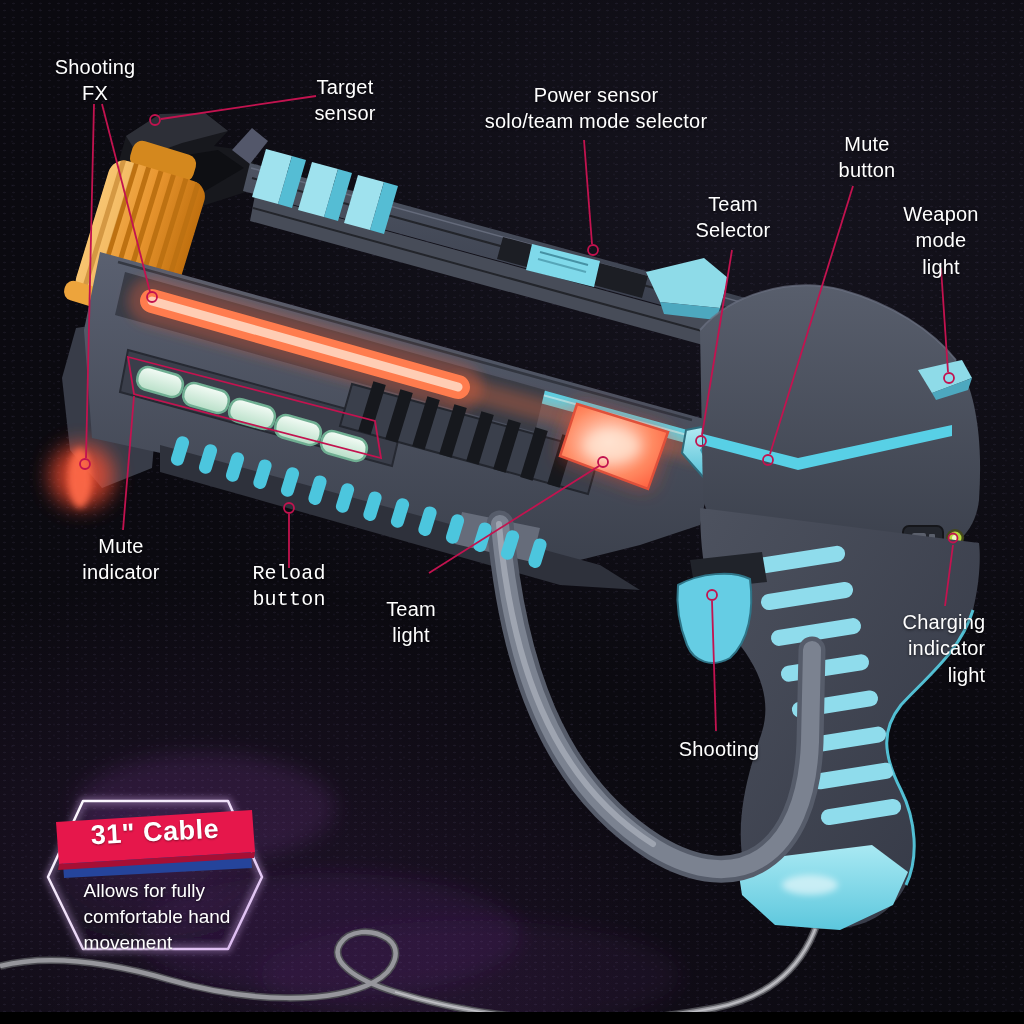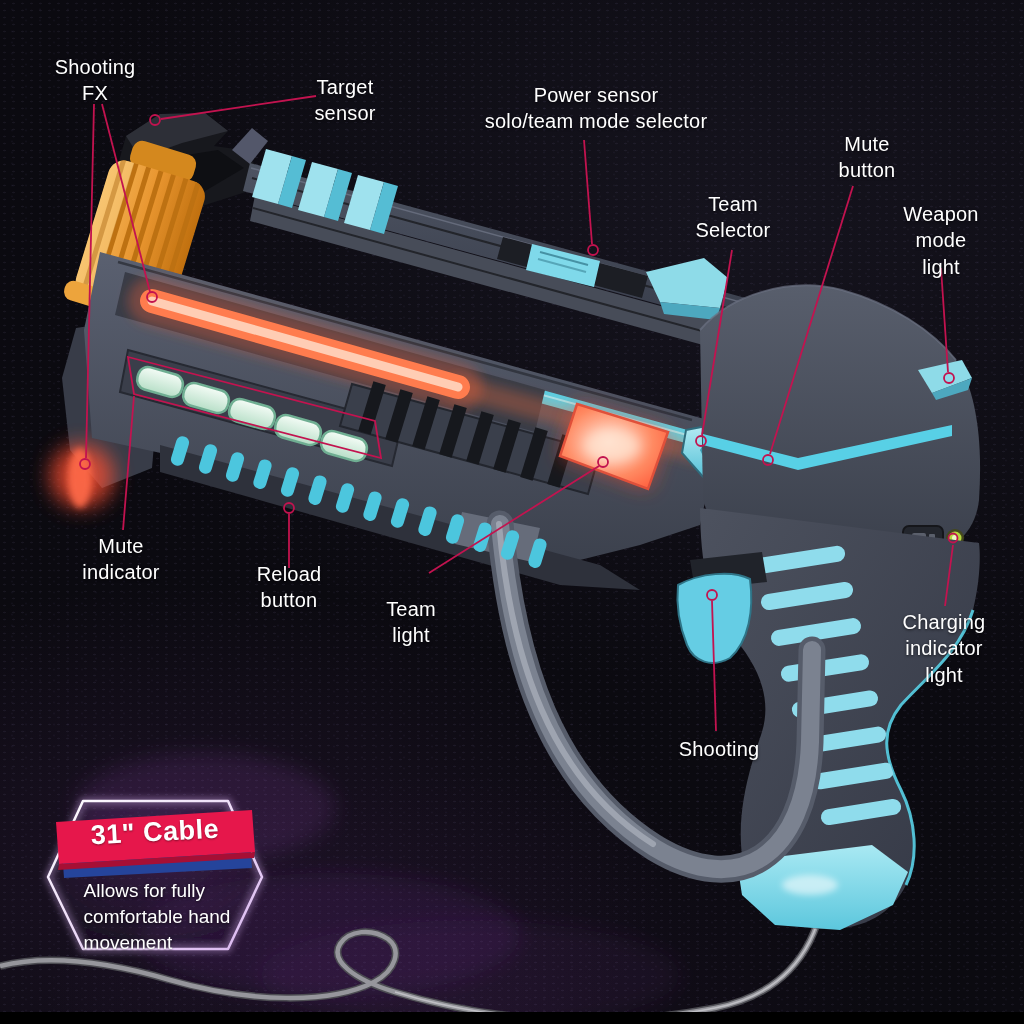--- a/index.html
+++ b/index.html
@@ -26,24 +26,24 @@
     text-align:center;white-space:pre-line;transform:translateX(-50%);
     letter-spacing:.2px;text-shadow:0 1px 3px rgba(0,0,0,.65);
   }
   .lbl.shooting{left:95px;top:54px;}
   .lbl.target{left:345px;top:74px;}
   .lbl.power{left:596px;top:82px;}
   .lbl.teamsel{left:733px;top:191px;}
   .lbl.mute{left:867px;top:131px;}
   .lbl.weapon{left:941px;top:201px;}
   .lbl.lives{left:121px;top:533px;}
-  .lbl.reload{left:289px;top:561px;}
+  .lbl.reload{left:289px;top:561px;font-family:Liberation Mono, monospace;}
   .lbl.teamlight{left:411px;top:596px;}
   .lbl.trigger{left:719px;top:736px;}
-  .lbl.charging{left:944px;top:609px;}
+  .lbl.charging{left:944px;top:609px;text-align:right;}
   .badge-title{
     position:absolute;left:155px;top:817px;transform:translateX(-50%) rotate(-3deg);
     color:#fff;font-size:27px;font-weight:bold;letter-spacing:.5px;
     text-shadow:0 1px 2px rgba(0,0,0,.4);white-space:nowrap;
   }
   .badge-body{
     position:absolute;left:157px;top:878px;transform:translateX(-50%);
     color:#fff;font-size:19px;line-height:1.38;text-align:left;white-space:pre-line;
     text-shadow:0 1px 3px rgba(0,0,0,.6);
   }

